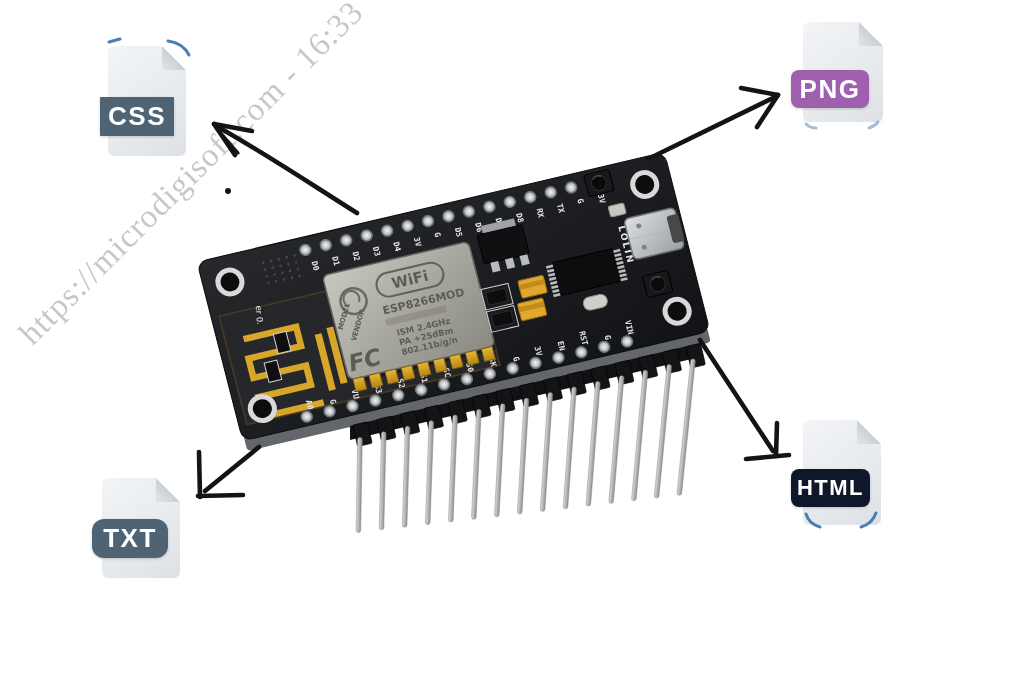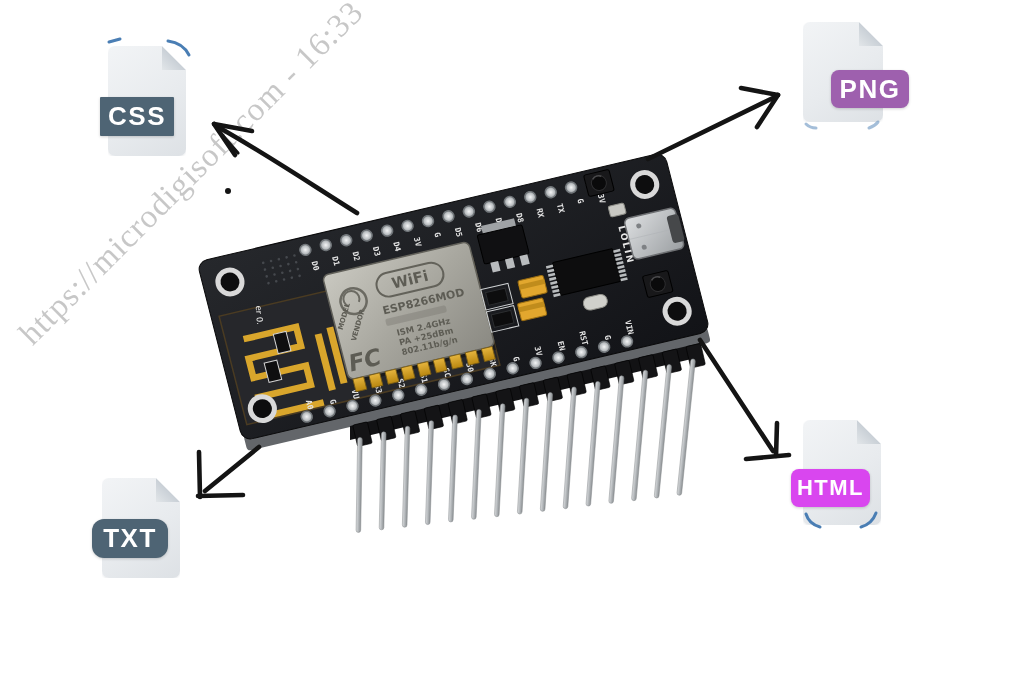--- a/index.html
+++ b/index.html
@@ -38,35 +38,35 @@
     <div class="doc">
       <div class="fold"></div>
     </div>
     <div class="tag" style="left: -8px; top: 51px; width: 74px; height: 39px; font-size: 26px; border-radius: 1px; background: rgb(78, 100, 116);">CSS</div>
   </div>
 
   <div class="file-icon" id="icon-png" style="left:803px;top:22px;width:80px;height:100px">
     <div class="doc">
       <div class="fold"></div>
     </div>
-    <div class="tag" style="left: -12px; top: 48px; width: 78px; height: 38px; font-size: 26px; border-radius: 8px; background: rgb(158, 96, 174); margin-left: 40px;">PNG</div>
+    <div class="tag" style="left: -12px; top: 48px; width: 78px; height: 38px; font-size: 26px; border-radius: 8px; background: rgb(158, 96, 174);">PNG</div>
   </div>
 
   <div class="file-icon" id="icon-txt" style="left:102px;top:478px;width:78px;height:100px">
     <div class="doc">
       <div class="fold"></div>
     </div>
     <div class="tag" style="left: -10px; top: 41px; width: 76px; height: 39px; font-size: 26px; border-radius: 12px; background: rgb(78, 100, 116);">TXT</div>
   </div>
 
   <div class="file-icon" id="icon-html" style="left:803px;top:420px;width:78px;height:105px">
     <div class="doc">
       <div class="fold"></div>
     </div>
-    <div class="tag" style="left: -12px; top: 49px; width: 79px; height: 38px; font-size: 22px; border-radius: 8px; background: #d946ef;">HTML</div>
+    <div class="tag" style="left: -12px; top: 49px; width: 79px; height: 38px; font-size: 22px; border-radius: 8px; background: #0f172a;">HTML</div>
   </div>
 
   <svg id="scene" width="1024" height="681" viewBox="0 0 1024 681" style="position:absolute;left:0;top:0">
     <defs>
       <linearGradient id="pcbG" x1="0" y1="0" x2="1" y2="1">
         <stop offset="0" stop-color="#26282c"></stop>
           <stop offset="1" stop-color="#121317"></stop>
       </linearGradient>
       <linearGradient id="shG" x1="0" y1="0" x2="1" y2="1">
         <stop offset="0" stop-color="#c9c8c0"></stop>

